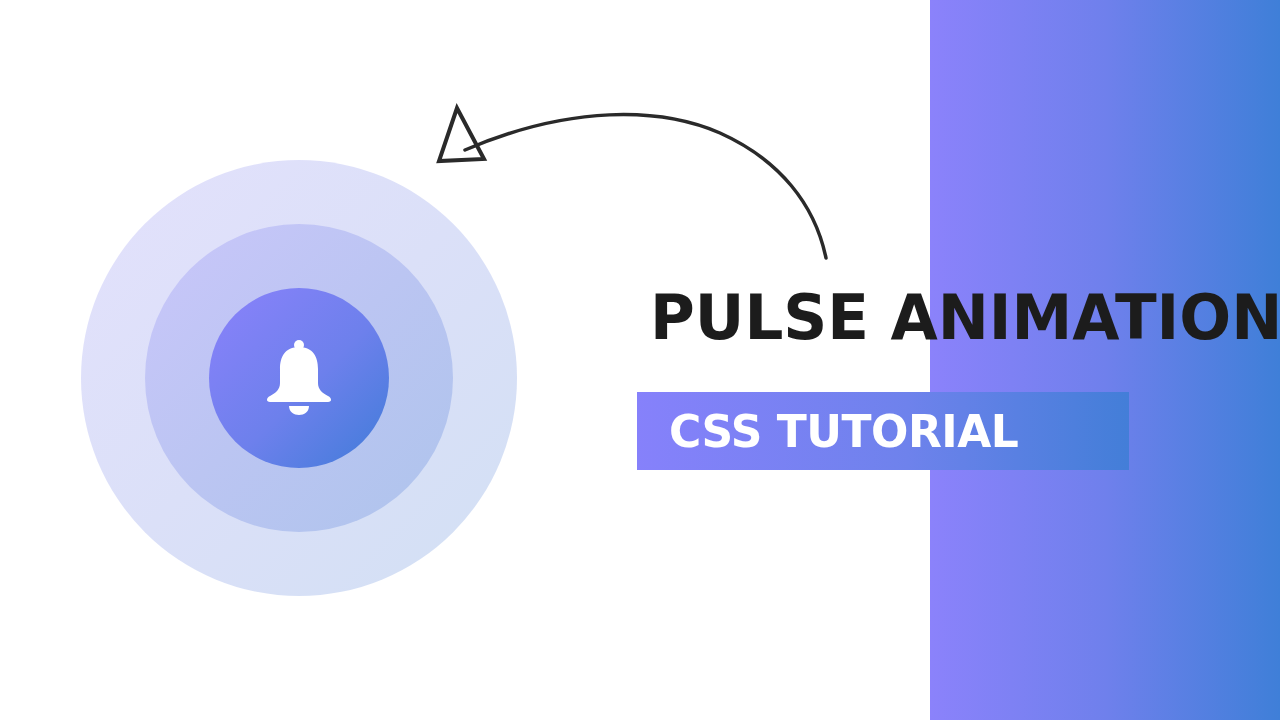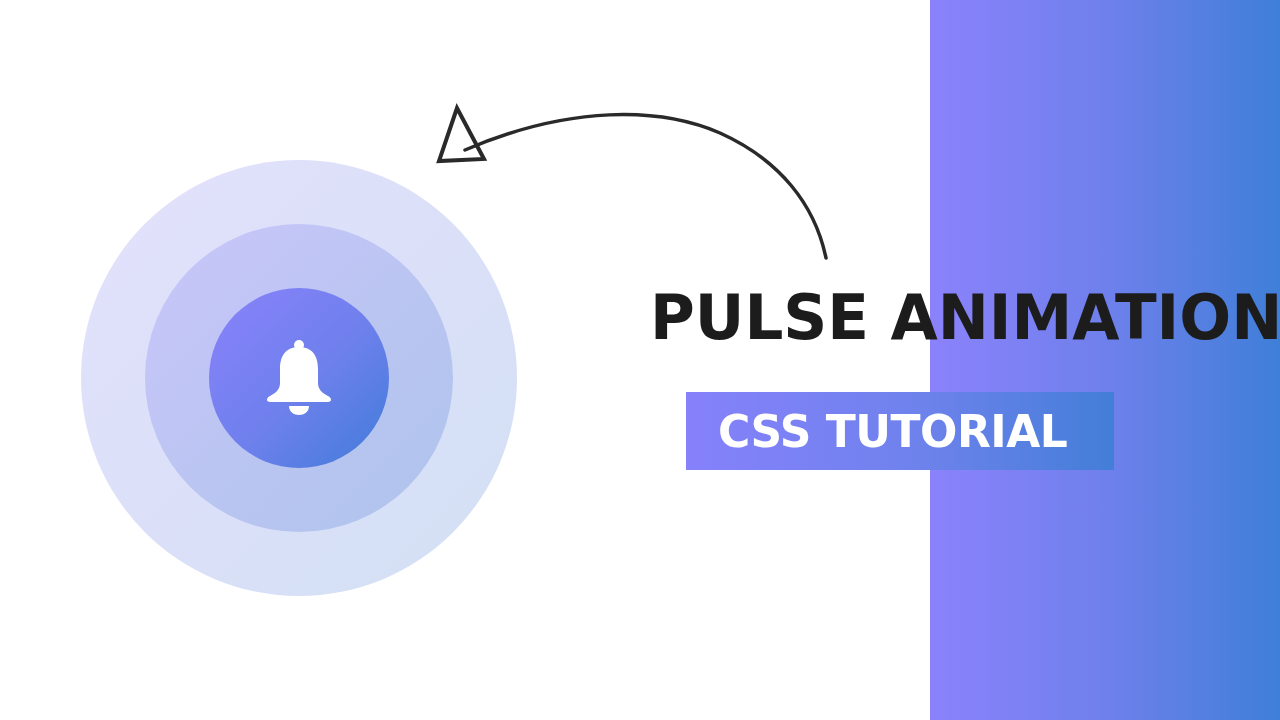--- a/index.html
+++ b/index.html
@@ -32,21 +32,21 @@
 
     .title {
       position: absolute; left: 650px; top: 278px;
       font-family: "DejaVu Sans", "Liberation Sans", sans-serif;
       font-weight: bold; font-size: 63px; letter-spacing: 0px;
       color: #1c1c1c; line-height: 80px; white-space: nowrap;
       transform: scaleX(0.97); transform-origin: left center;
     }
 
     .subtitle-box {
-      position: absolute; left: 686px; top: 392px; width: 428px; height: 78px;
+      position: absolute; left: 637px; top: 392px; width: 492px; height: 78px;
       background: linear-gradient(90deg, #8681fb 0%, #6e82ec 55%, #437ed8 100%);
       display: flex; align-items: center;
     }
     .subtitle {
       margin-left: 32px;
       font-family: "DejaVu Sans", "Liberation Sans", sans-serif;
       font-weight: bold; font-size: 44px; color: #ffffff; white-space: nowrap;
       letter-spacing: -0.5px;
     }
   </style>

